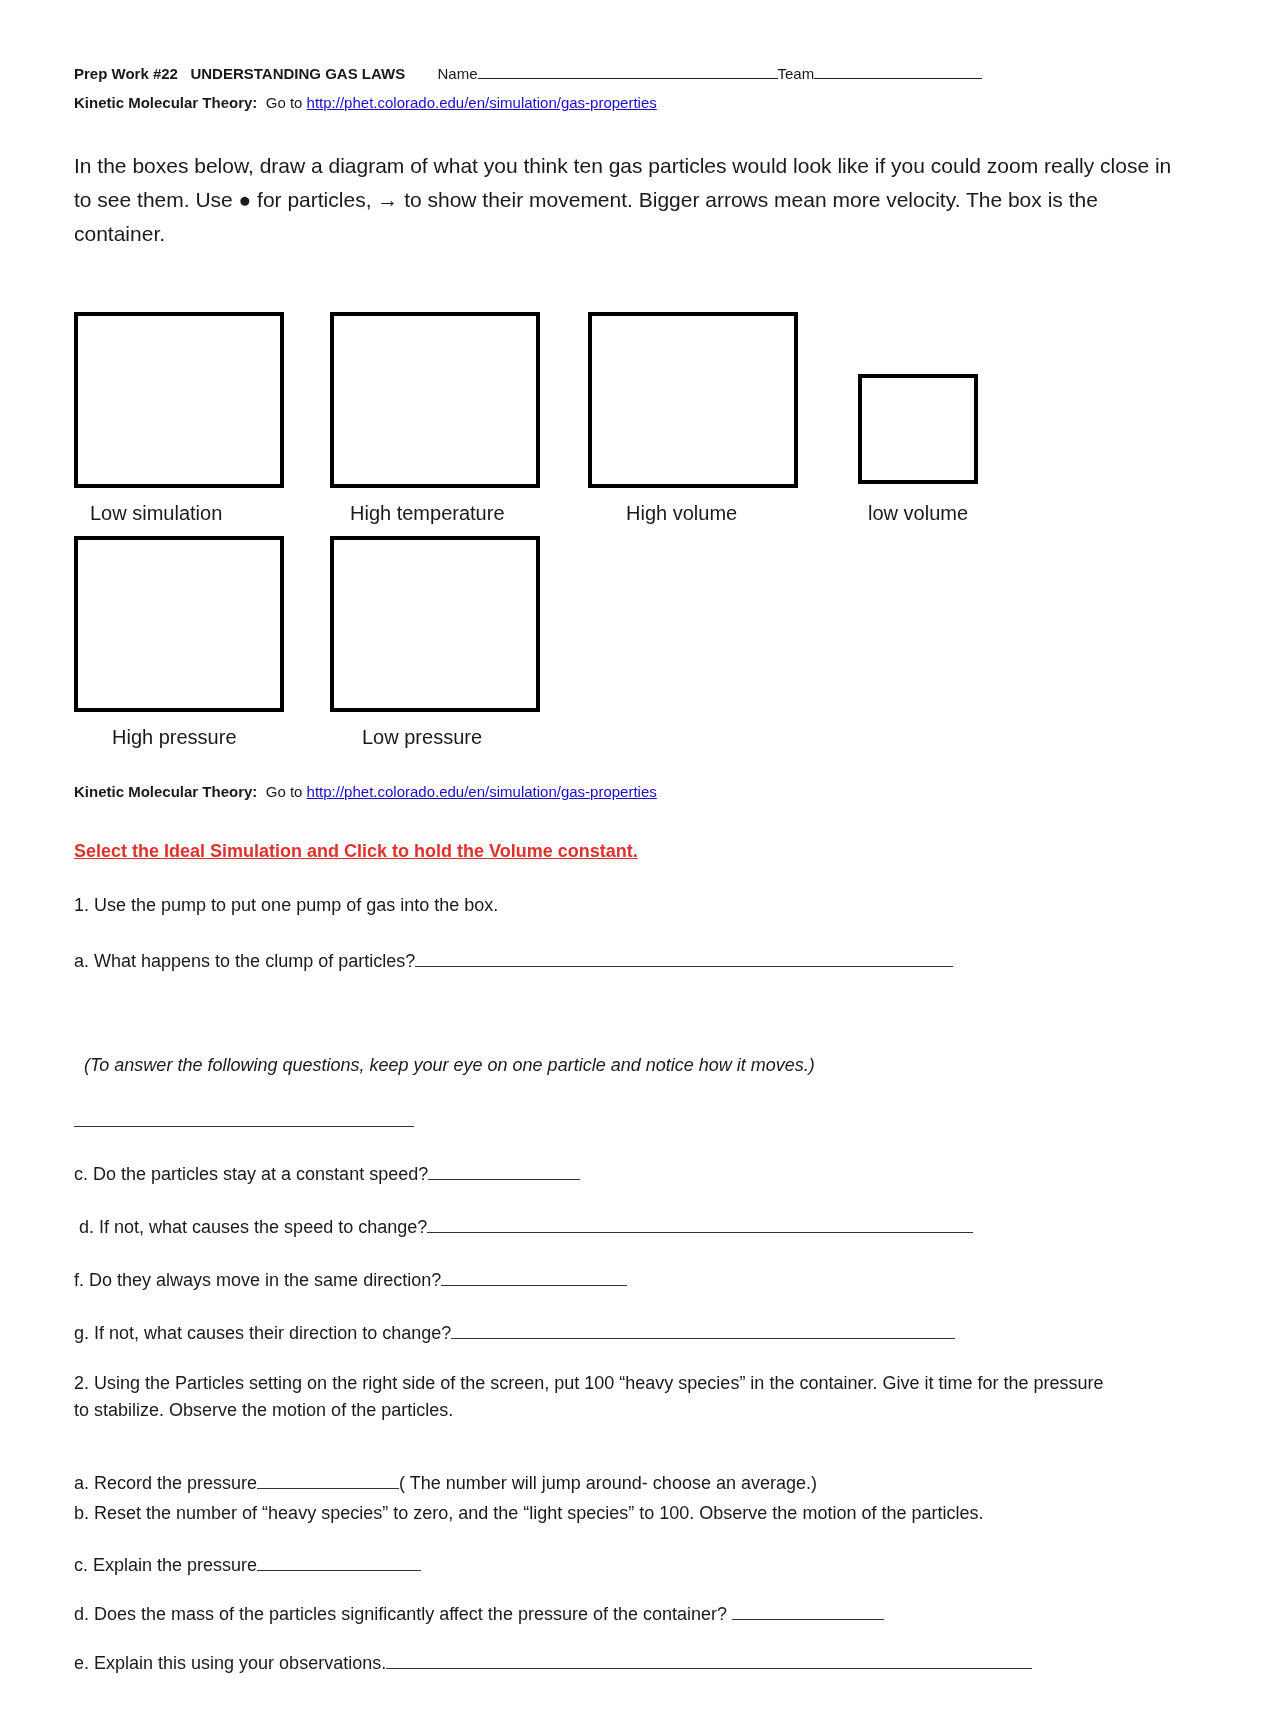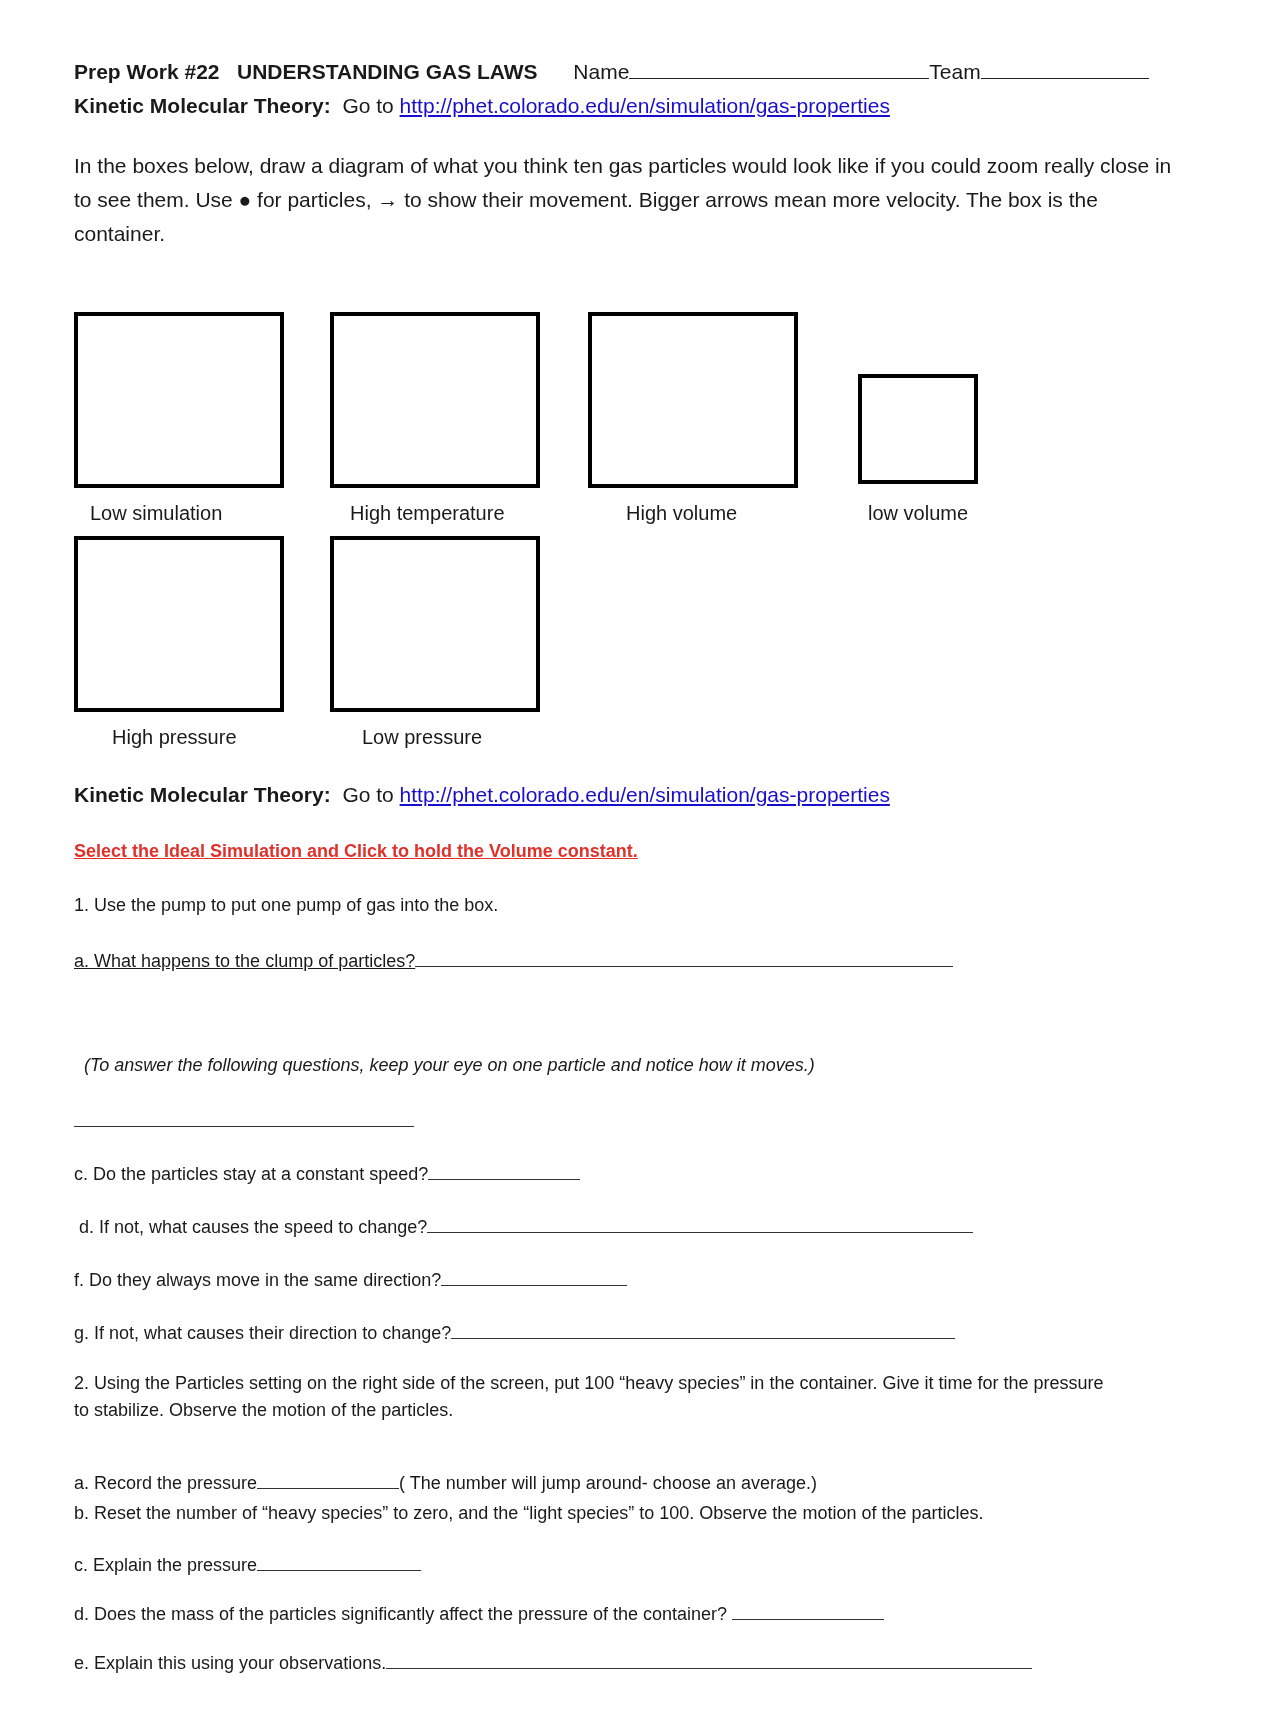--- a/index.html
+++ b/index.html
@@ -1,21 +1,21 @@
 <!DOCTYPE html>
 <html><head>
   <meta charset="utf-8">
   <style>
     html, body { margin: 0; padding: 0; background: #ffffff; }
     body {
       width: 1284px; height: 1715px; position: relative; overflow: hidden;
       font-family: "Liberation Sans", sans-serif; color: #1a1a1a;
     }
     .abs { position: absolute; white-space: nowrap; }
-    .hdr { font-size: 21px; }
+    .hdr { font-size: 15px; }
     .bold { font-weight: bold; }
     a.link { color: #1a0dcc; text-decoration: underline; }
     .para { font-size: 21px; line-height: 34px; }
     .box { position: absolute; border: 4px solid #000; box-sizing: border-box; background: #fff; }
     .lbl { font-size: 20px; position: absolute; white-space: nowrap; }
     .q { font-size: 18px; position: absolute; white-space: nowrap; }
     .blank { display: inline-block; border-bottom: 1px solid #333; height: 18px; vertical-align: baseline; }
     .red { color: #e0312b; font-weight: bold; text-decoration: underline; font-size: 18px; }
     .uline { display: inline-block; border-bottom: 1.5px solid #222; height: 20px; }
   </style>
@@ -54,21 +54,21 @@
 <div class="lbl" style="left:362px; top:726px;">Low pressure</div>
 
 <div class="abs hdr" style="left:74px; top:783px;">
   <span class="bold">Kinetic Molecular Theory:</span>
   &nbsp;<span>Go to</span>
   <a class="link">http://phet.colorado.edu/en/simulation/gas-properties</a>
 </div>
 <div class="abs red" style="left:74px; top:841px;">Select the Ideal Simulation and Click to hold the Volume constant.</div>
 
 <div class="q" style="left:74px; top:895px;">1. Use the pump to put one pump of gas into the box.</div>
-<div class="q" style="left:74px; top:948px;text-decoration:underline;"><span>a. What happens to the clump of particles?</span><span class="blank" style="width:538px;"></span></div>
+<div class="q" style="left:74px; top:948px;"><span>a. What happens to the clump of particles?</span><span class="blank" style="width:538px;"></span></div>
 
 <div class="q" style="left:84px; top:1055px;font-style:italic;">(To answer the following questions, keep your eye on one particle and notice how it moves.)</div>
 <div class="q" style="left:74px; top:1108px;"><span class="blank" style="width:340px;"></span></div>
 <div class="q" style="left:74px; top:1161px;"><span>c. Do the particles stay at a constant speed?</span><span class="blank" style="width:152px;"></span></div>
 <div class="q" style="left:74px; top:1214px;"><span style="white-space:pre;"> d. If not, what causes the speed to change?</span><span class="blank" style="width:546px;"></span></div>
 <div class="q" style="left:74px; top:1267px;"><span>f. Do they always move in the same direction?</span><span class="blank" style="width:186px;"></span></div>
 <div class="q" style="left:74px; top:1320px;"><span>g. If not, what causes their direction to change?</span><span class="blank" style="width:504px;"></span></div>
 
 <div class="q" style="left:74px; top:1373px;">2.  Using the Particles setting on the right side of the screen, put 100 “heavy species” in the container. Give it time for the pressure</div>
 <div class="q" style="left:74px; top:1400px;">to stabilize. Observe the motion of the particles.</div>

